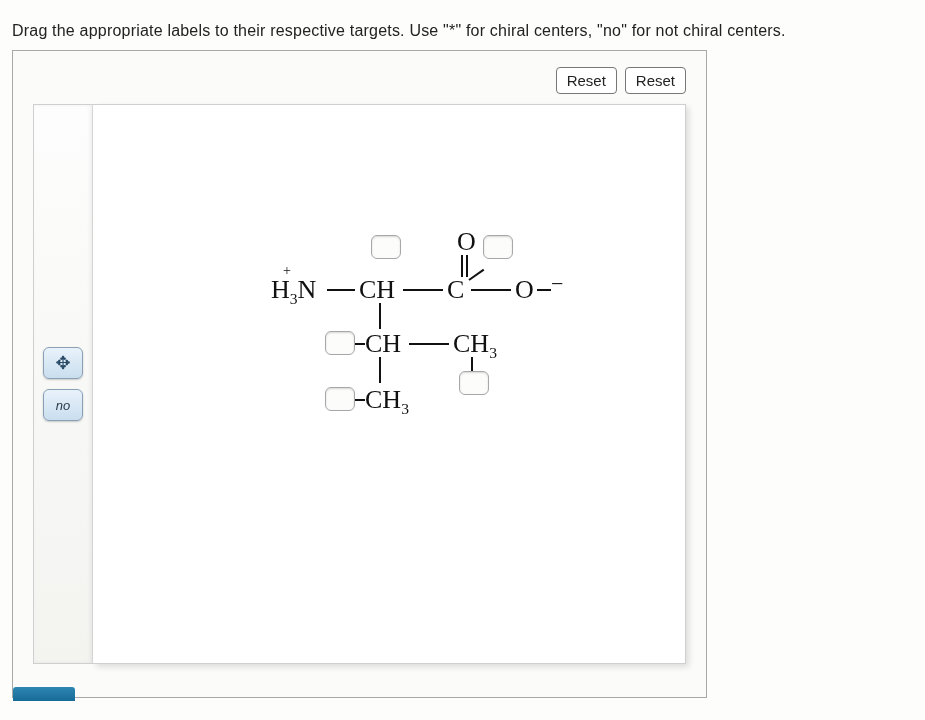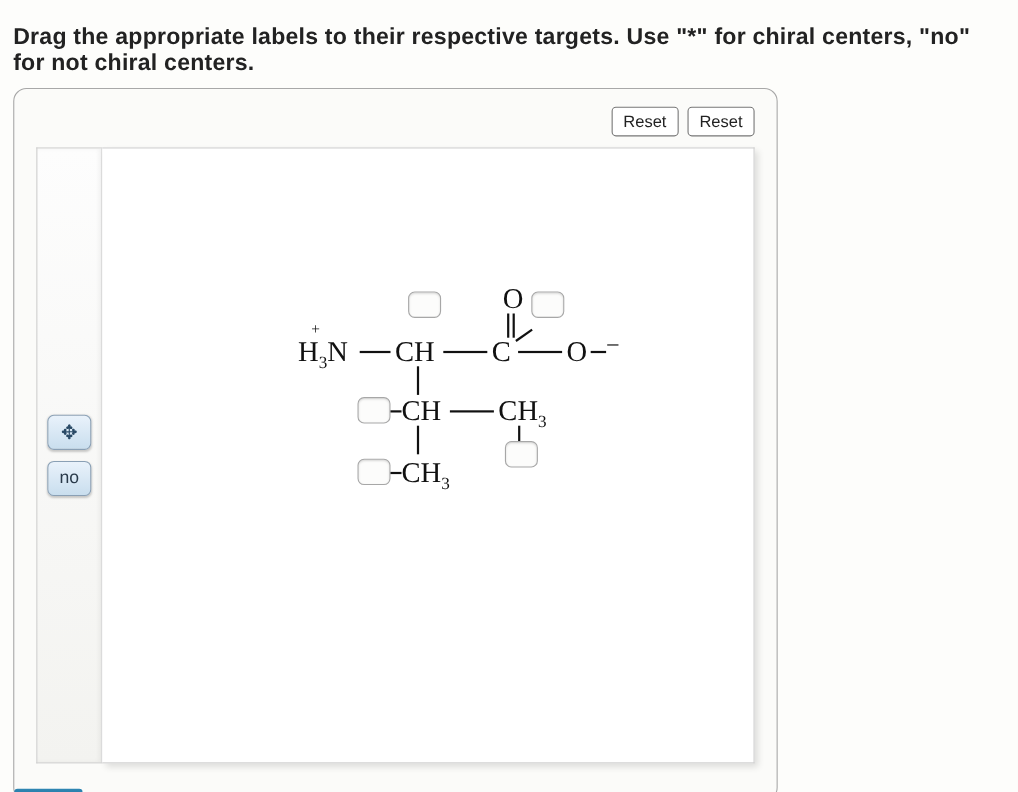--- a/index.html
+++ b/index.html
@@ -5,30 +5,30 @@
   * { box-sizing: border-box; margin: 0; padding: 0; }
   body {
     font-family: Arial, Helvetica, sans-serif;
     background: #fdfdfb;
     padding: 8px 12px;
     width: 925px;
     height: 720px;
     overflow: hidden;
   }
   .instructions {
-    font-weight: bold;
-    font-size: 21px;
+    font-weight: normal;
+    font-size: 16px;
     color: #222;
     margin-bottom: 10px;
     margin-top: 14px;
     letter-spacing: .2px;
   }
   .activity-frame {
     border: 1px solid #a8a8a8;
-    border-radius: 12px;
+    border-radius: 0;
     width: 695px;
     height: 648px;
     padding: 16px 20px 18px 20px;
     background: #fbfbf9;
     position: relative;
   }
   .toolbar {
     display: flex;
     justify-content: flex-end;
     gap: 8px;
@@ -65,21 +65,21 @@
     height: 32px;
     border: 1px solid #8aa0b5;
     border-radius: 6px;
     background: linear-gradient(#e9f2fb,#c9deee);
     display:flex;
     align-items:center;
     justify-content:center;
     cursor: grab;
     box-shadow: 0 1px 2px rgba(0,0,0,.2);
   }
-  .chip.small-text { font-size: 16px; color:#2a3a4a; }
+  .chip.small-text { font-size: 13px; color:#2a3a4a;font-style:italic; }
   .move-icon {
     font-size: 18px;
     color:#2a4a66;
     line-height:1;
   }
   .canvas {
     flex: 1;
     border: 1px solid #cfcfcf;
     border-left: none;
     background: #ffffff;

